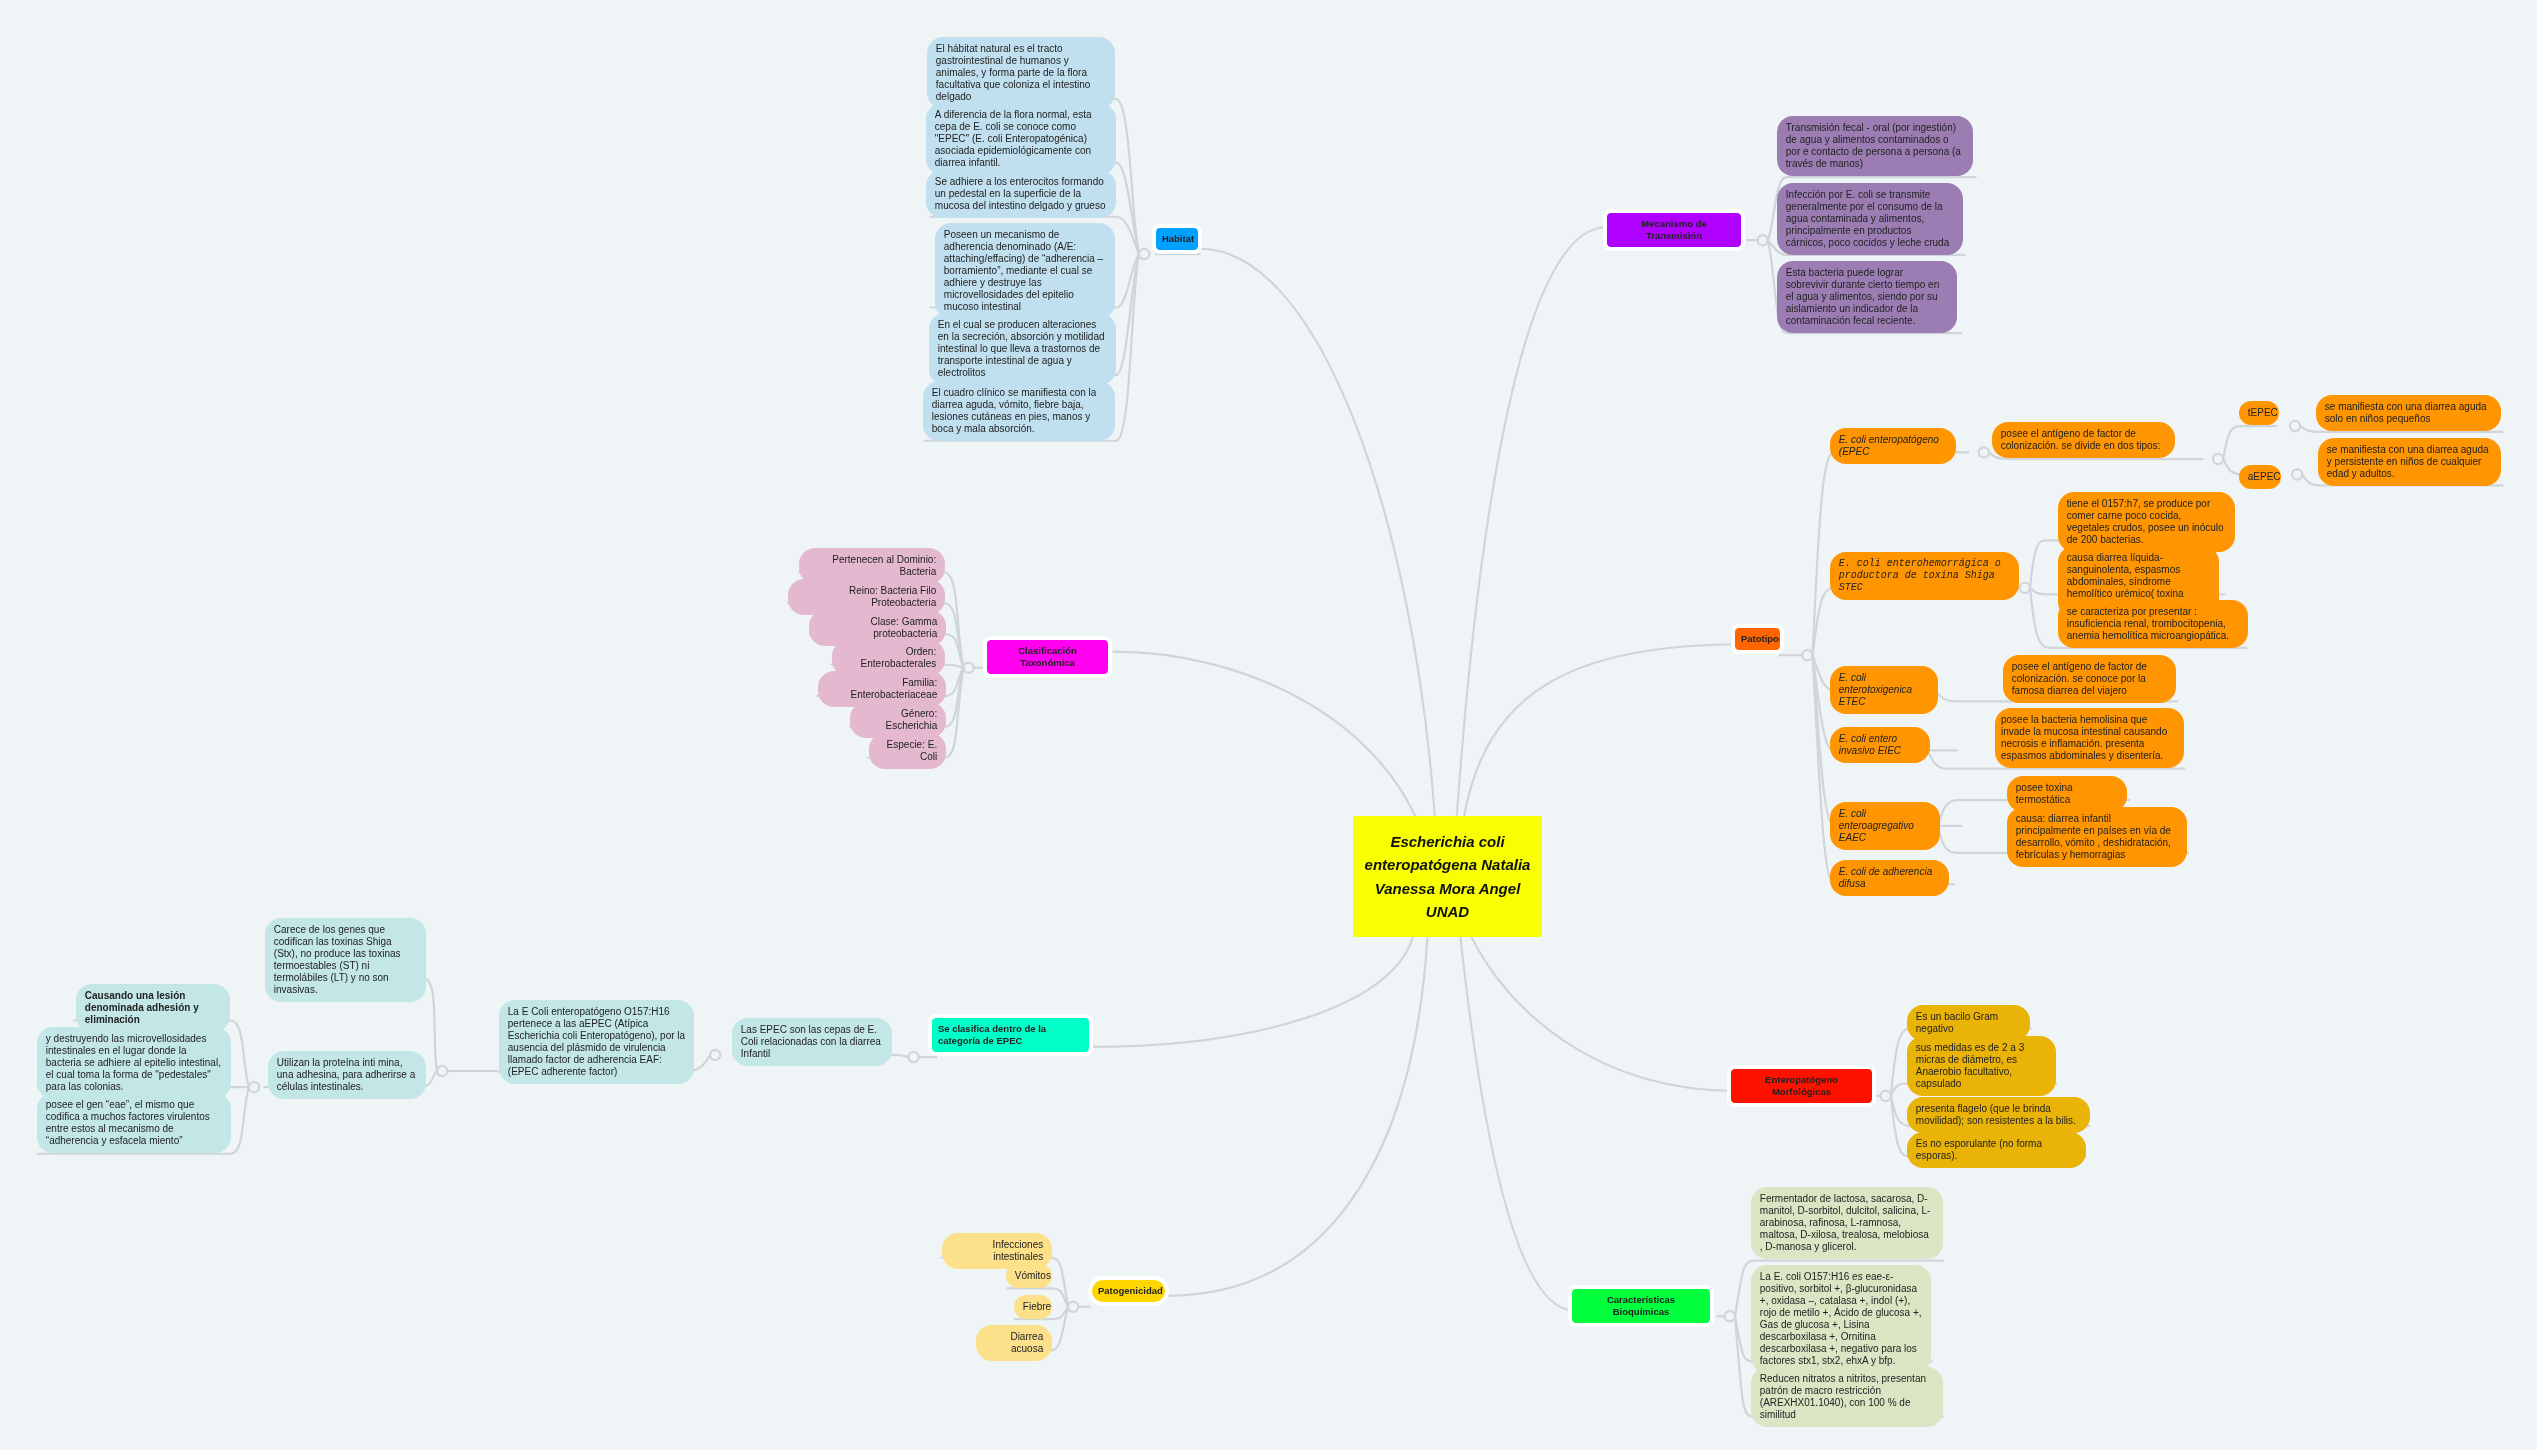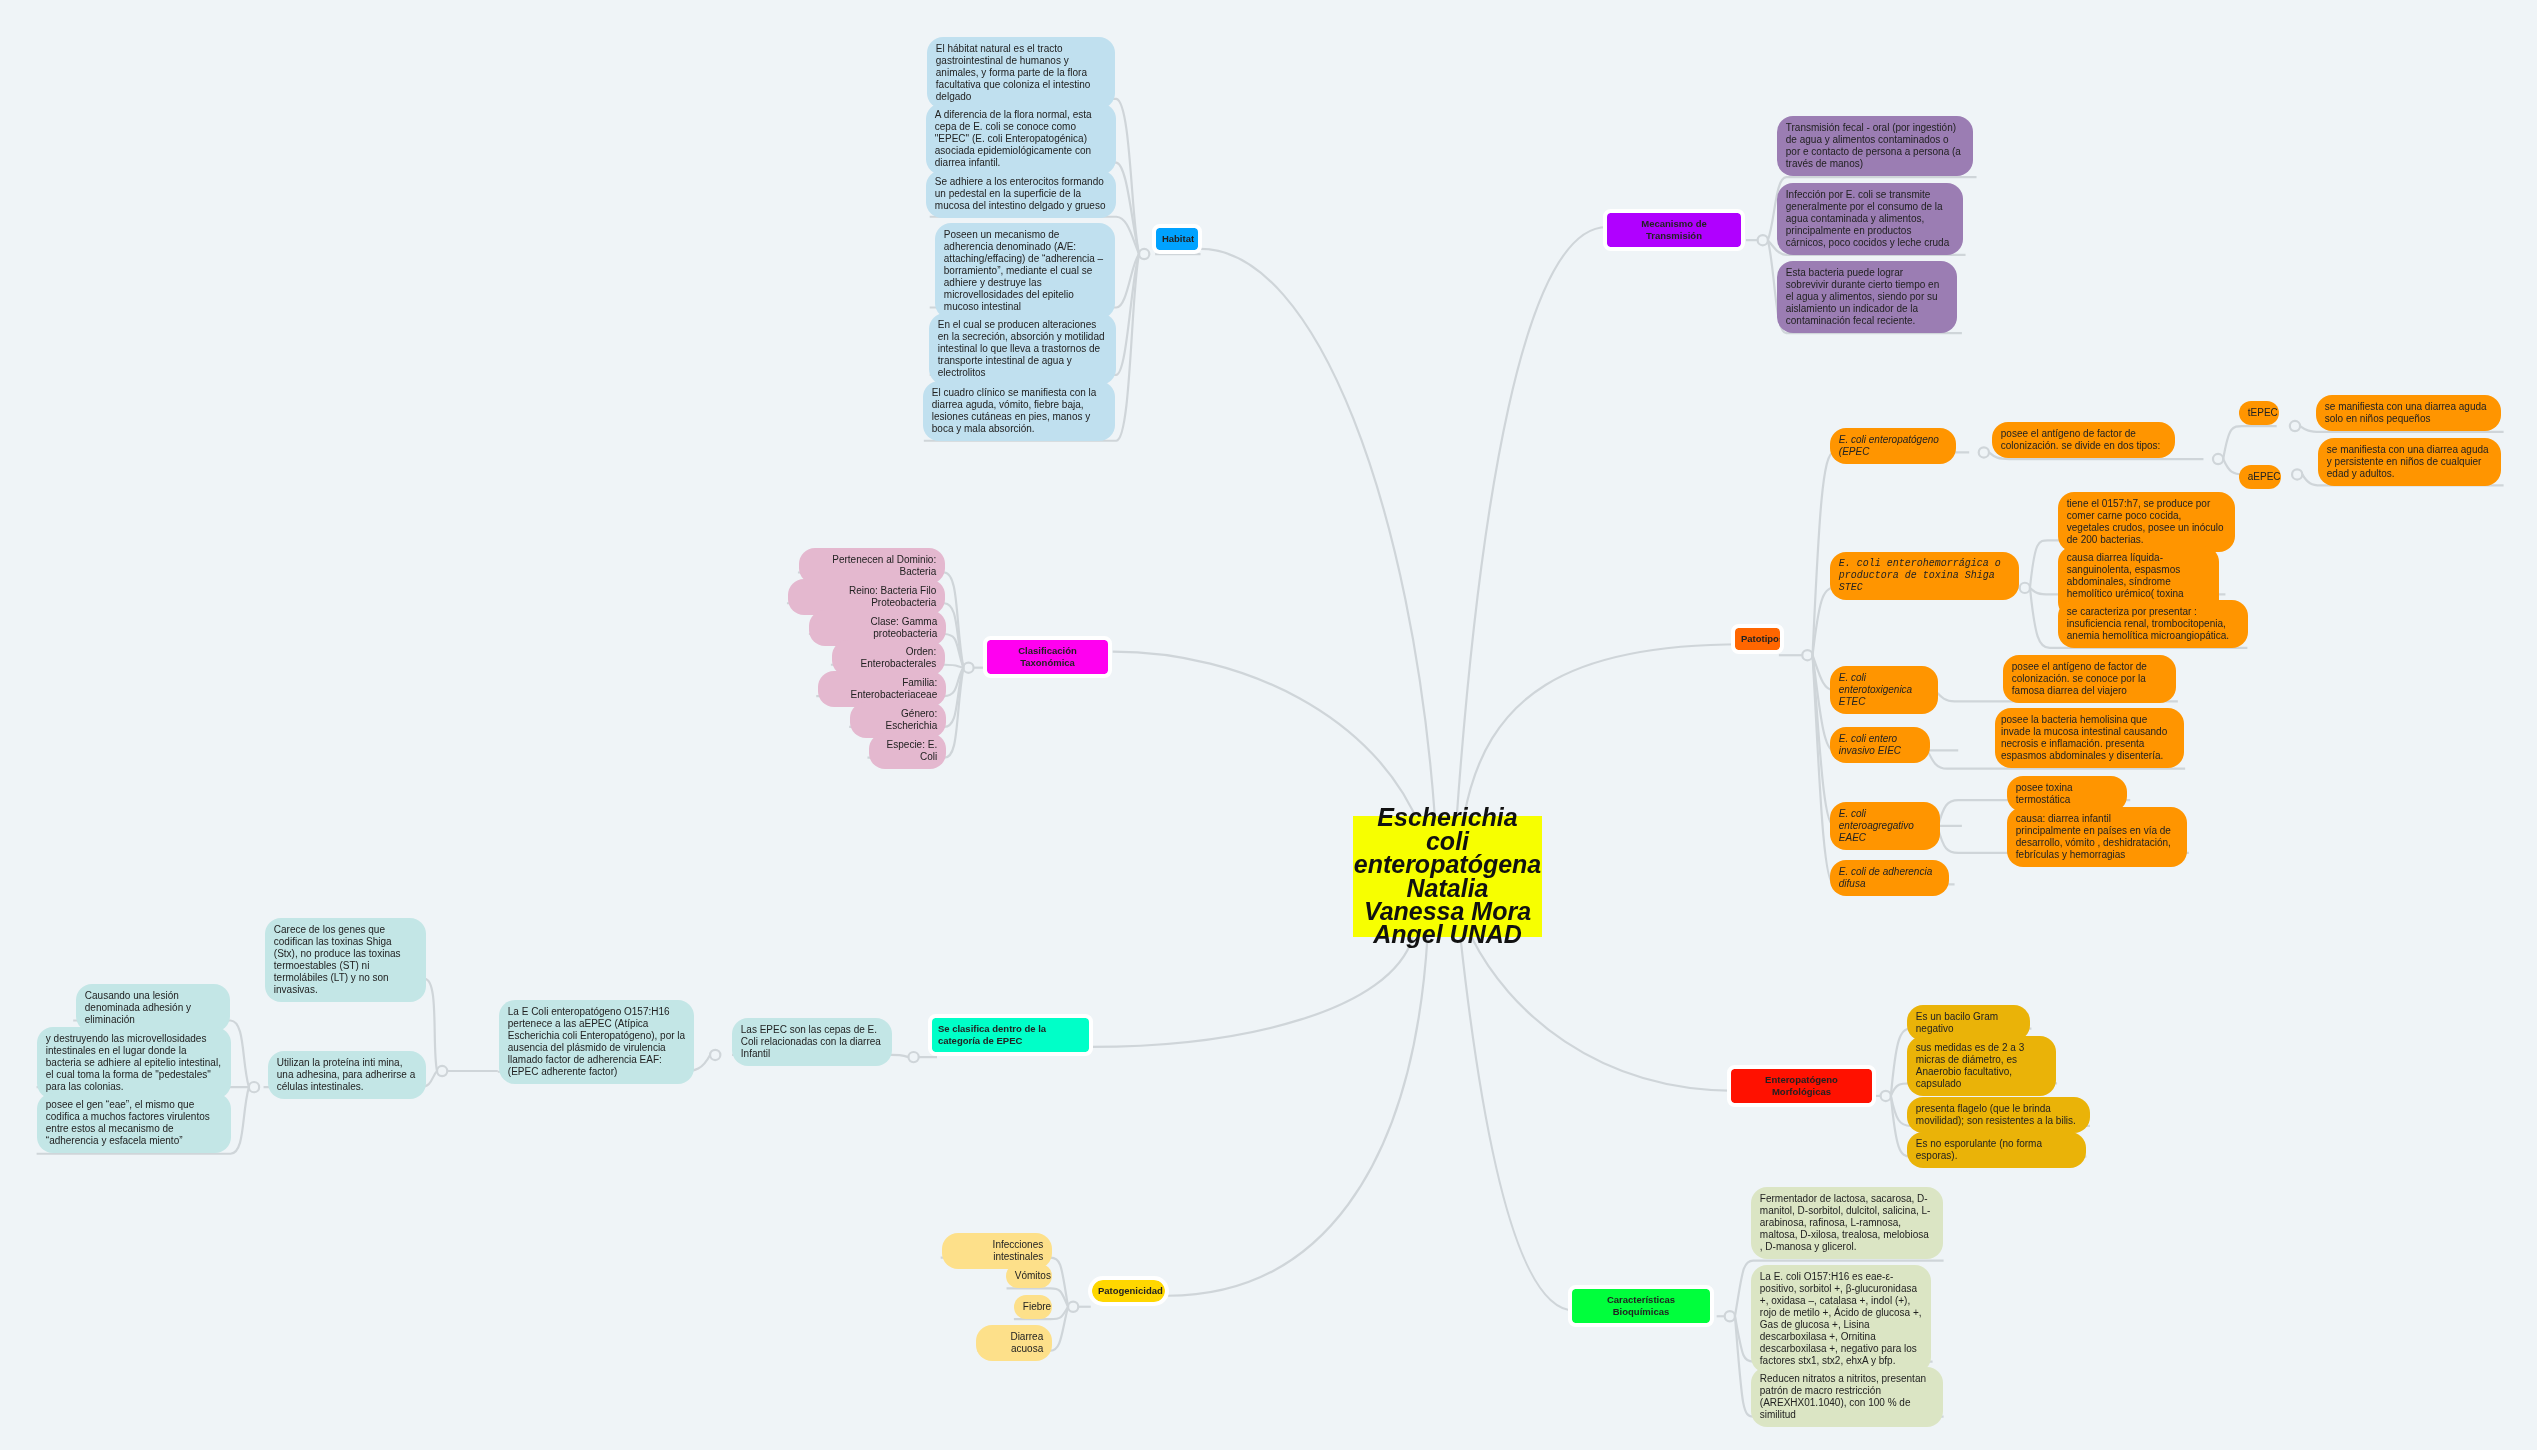--- a/index.html
+++ b/index.html
@@ -4,21 +4,21 @@
 <style>
   html, body { margin:0; padding:0; }
   body { width:2538px; height:1451px; background:#eff4f7; position:relative; overflow:hidden;
          font-family:"Liberation Sans", sans-serif; color:#222; }
   #lines { position:absolute; left:0; top:0; width:2538px; height:1451px; }
   .node { position:absolute; box-sizing:border-box; font-size:10px; line-height:12px; padding:5.9px 8.8px; }
   .leaf { border-radius:16px; }
   .topic { font-weight:bold; font-size:9.5px; padding:5.1px 5.9px; border-radius:3.7px; outline:4.4px solid #fff; text-align:center; }
   .central { position:absolute; left:1353px; top:816px; width:189px; height:121px; background:#f7ff00;
              display:flex; align-items:center; justify-content:center; text-align:center;
-             font-weight:bold; font-style:italic; font-size:25px; line-height:23.4px; color:#111; }
+             font-weight:bold; font-style:italic; font-size:15px; line-height:23.4px; color:#111; }
   .blue { background:#c0e0ef; }
   .pink { background:#e4b8cf; }
   .teal { background:#c3e6e6; }
   .yellowl { background:#fde08a; }
   .purple { background:#9b7db3; }
   .orange { background:#ff9500; }
   .salmon { background:#eab308; }
   .green { background:#dbe5c4; }
   .it { font-style:italic; }
   .pill { border-radius:16px; }
@@ -144,21 +144,21 @@
 <div class="node pill pink right" style="left:832px; top:640px; width:113px;">Orden: Enterobacterales</div>
 <div class="node pill pink right" style="left:818px; top:671px; width:128px;">Familia: Enterobacteriaceae</div>
 <div class="node pill pink right" style="left:850px; top:702px; width:96px;">Género: Escherichia</div>
 <div class="node pill pink right" style="left:869px; top:733px; width:77px;">Especie: E. Coli</div>
 
 <div class="node topic" style="left:932px; top:1018px; width:157px; background:#00ffc8; text-align:left;">Se clasifica dentro de la categoría de EPEC</div>
 <div class="node leaf teal" style="left:732px; top:1018px; width:160px;">Las EPEC son las cepas de E. Coli relacionadas con la diarrea Infantil</div>
 <div class="node leaf teal" style="left:499px; top:1000px; width:195px;">La E Coli enteropatógeno O157:H16 pertenece a las aEPEC (Atípica Escherichia coli Enteropatógeno), por la ausencia del plásmido de virulencia llamado factor de adherencia EAF: (EPEC adherente factor)</div>
 <div class="node leaf teal" style="left:265px; top:918px; width:161px;">Carece de los genes que codifican las toxinas Shiga (Stx), no produce las toxinas termoestables (ST) ni termolábiles (LT) y no son invasivas.</div>
 <div class="node leaf teal" style="left:268px; top:1051px; width:158px;">Utilizan la proteína inti mina, una adhesina, para adherirse a células intestinales.</div>
-<div class="node leaf teal" style="left:76px; top:984px; width:154px;">Causando una lesión denominada adhesión y eliminación</div>
+<div class="node leaf teal" style="left:76px; top:984px; width:154px;font-weight:bold;">Causando una lesión denominada adhesión y eliminación</div>
 <div class="node leaf teal" style="left:37px; top:1027px; width:194px;">y destruyendo las microvellosidades intestinales en el lugar donde la bacteria se adhiere al epitelio intestinal, el cual toma la forma de "pedestales" para las colonias.</div>
 <div class="node leaf teal" style="left:37px; top:1093px; width:194px;">posee el gen “eae”, el mismo que codifica a muchos factores virulentos entre estos al mecanismo de “adherencia y esfacela miento”</div>
 
 <div class="node topic pill" style="left:1092px; top:1280px; width:73px; background:#ffd700; border-radius:13px;">Patogenicidad</div>
 <div class="node pill yellowl right" style="left:942px; top:1233px; width:110px;">Infecciones intestinales</div>
 <div class="node pill yellowl right" style="left:1006px; top:1264px; width:46px;">Vómitos</div>
 <div class="node pill yellowl right" style="left:1014px; top:1295px; width:38px;">Fiebre</div>
 <div class="node pill yellowl right" style="left:976px; top:1325px; width:76px;">Diarrea acuosa</div>
 
 <div class="node topic" style="left:1607px; top:213px; width:134px; background:#b000ff;">Mecanismo de Transmisión</div>

